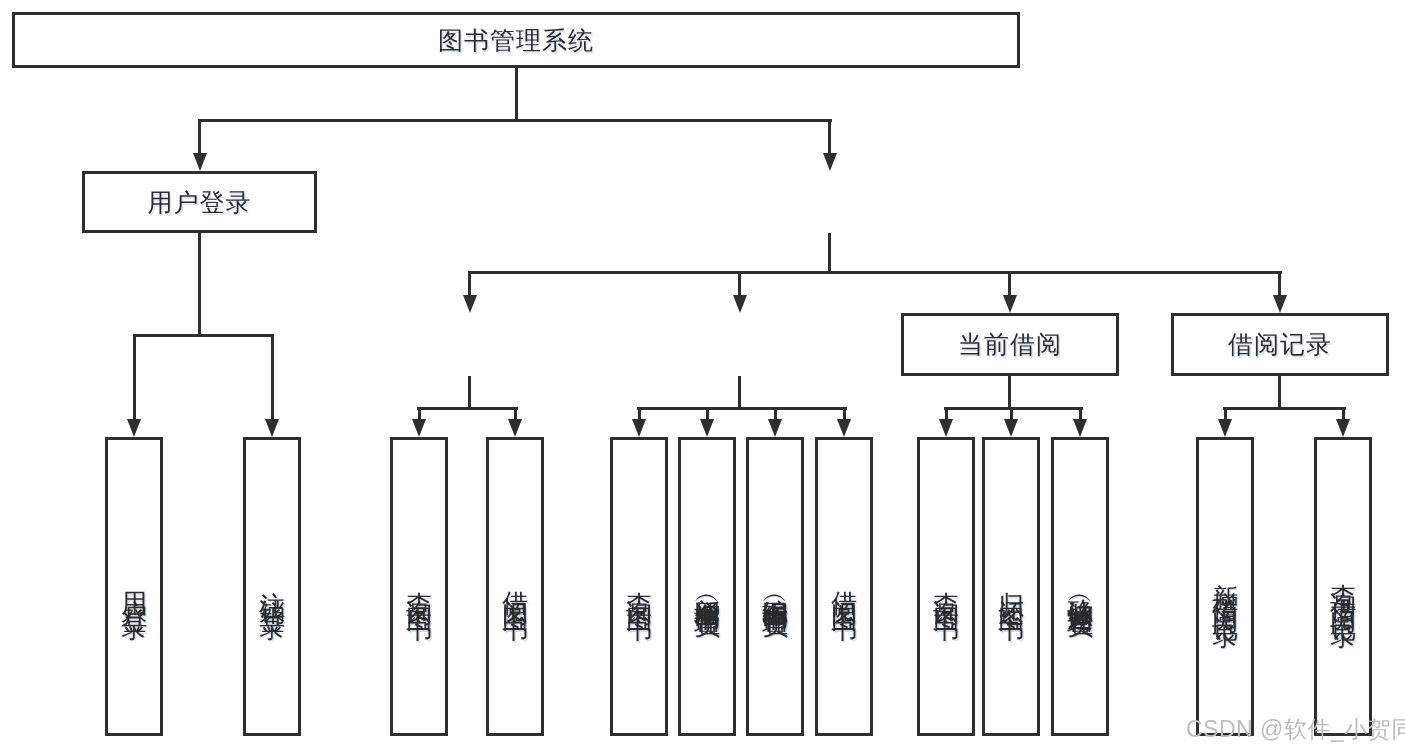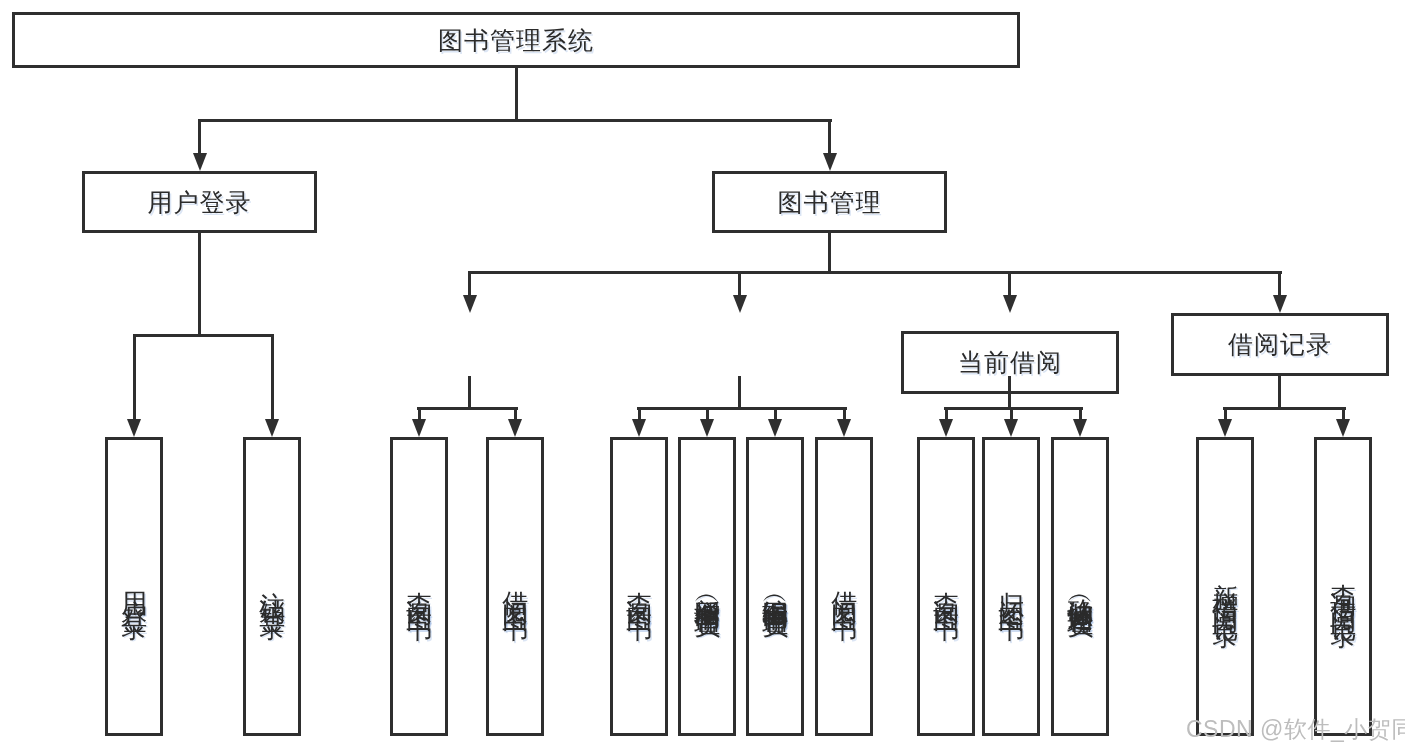--- a/index.html
+++ b/index.html
@@ -64,43 +64,40 @@
   <div class="line" style="left:515px; top:68px; width:3px; height:53px;"></div>
   <div class="line" style="left:198px; top:119px; width:634px; height:3px;"></div>
   <div class="line" style="left:198px; top:119px; width:3px; height:36px;"></div>
   <div class="arrow" style="left:193px; top:153px;"></div>
   <div class="line" style="left:828px; top:119px; width:3px; height:36px;"></div>
   <div class="arrow" style="left:823px; top:153px;"></div>
 
   <div class="node hnode" style="left:82px; top:171px; width:235px;">
     <span>用户登录</span>
   </div>
-  <div class="node hnode" style="left:712px; top:171px; width:235px;">
-    <span>图书管理</span>
-  </div>
 
   <div class="line" style="left:198px; top:233px; width:3px; height:104px;"></div>
   <div class="line" style="left:133px; top:334px; width:141px; height:3px;"></div>
   <div class="line" style="left:133px; top:334px; width:3px; height:87px;"></div>
   <div class="arrow" style="left:127px; top:419px;"></div>
   <div class="line" style="left:271px; top:334px; width:3px; height:87px;"></div>
   <div class="arrow" style="left:265px; top:419px;"></div>
 
   <div class="line" style="left:828px; top:233px; width:3px; height:41px;"></div>
   <div class="line" style="left:468px; top:271px; width:814px; height:3px;"></div>
   <div class="line" style="left:468px; top:271px; width:3px; height:26px;"></div>
   <div class="arrow" style="left:463px; top:295px;"></div>
   <div class="line" style="left:738px; top:271px; width:3px; height:26px;"></div>
   <div class="arrow" style="left:733px; top:295px;"></div>
   <div class="line" style="left:1008px; top:271px; width:3px; height:26px;"></div>
   <div class="arrow" style="left:1003px; top:295px;"></div>
   <div class="line" style="left:1278px; top:271px; width:3px; height:26px;"></div>
   <div class="arrow" style="left:1273px; top:295px;"></div>
 
-  <div class="node hnode" style="left:901px; top:313px; width:218px; height:63px;margin-top:18px;">
+  <div class="node hnode" style="left:901px; top:313px; width:218px; height:63px;">
     <span>当前借阅</span>
   </div>
   <div class="node hnode" style="left:1171px; top:313px; width:218px; height:63px;">
     <span>借阅记录</span>
   </div>
 
   <div class="line" style="left:468px; top:376px; width:3px; height:34px;"></div>
   <div class="line" style="left:417px; top:407px; width:101px; height:3px;"></div>
   <div class="line" style="left:418px; top:407px; width:3px; height:16px;"></div>
   <div class="arrow" style="left:412px; top:419px;"></div>

